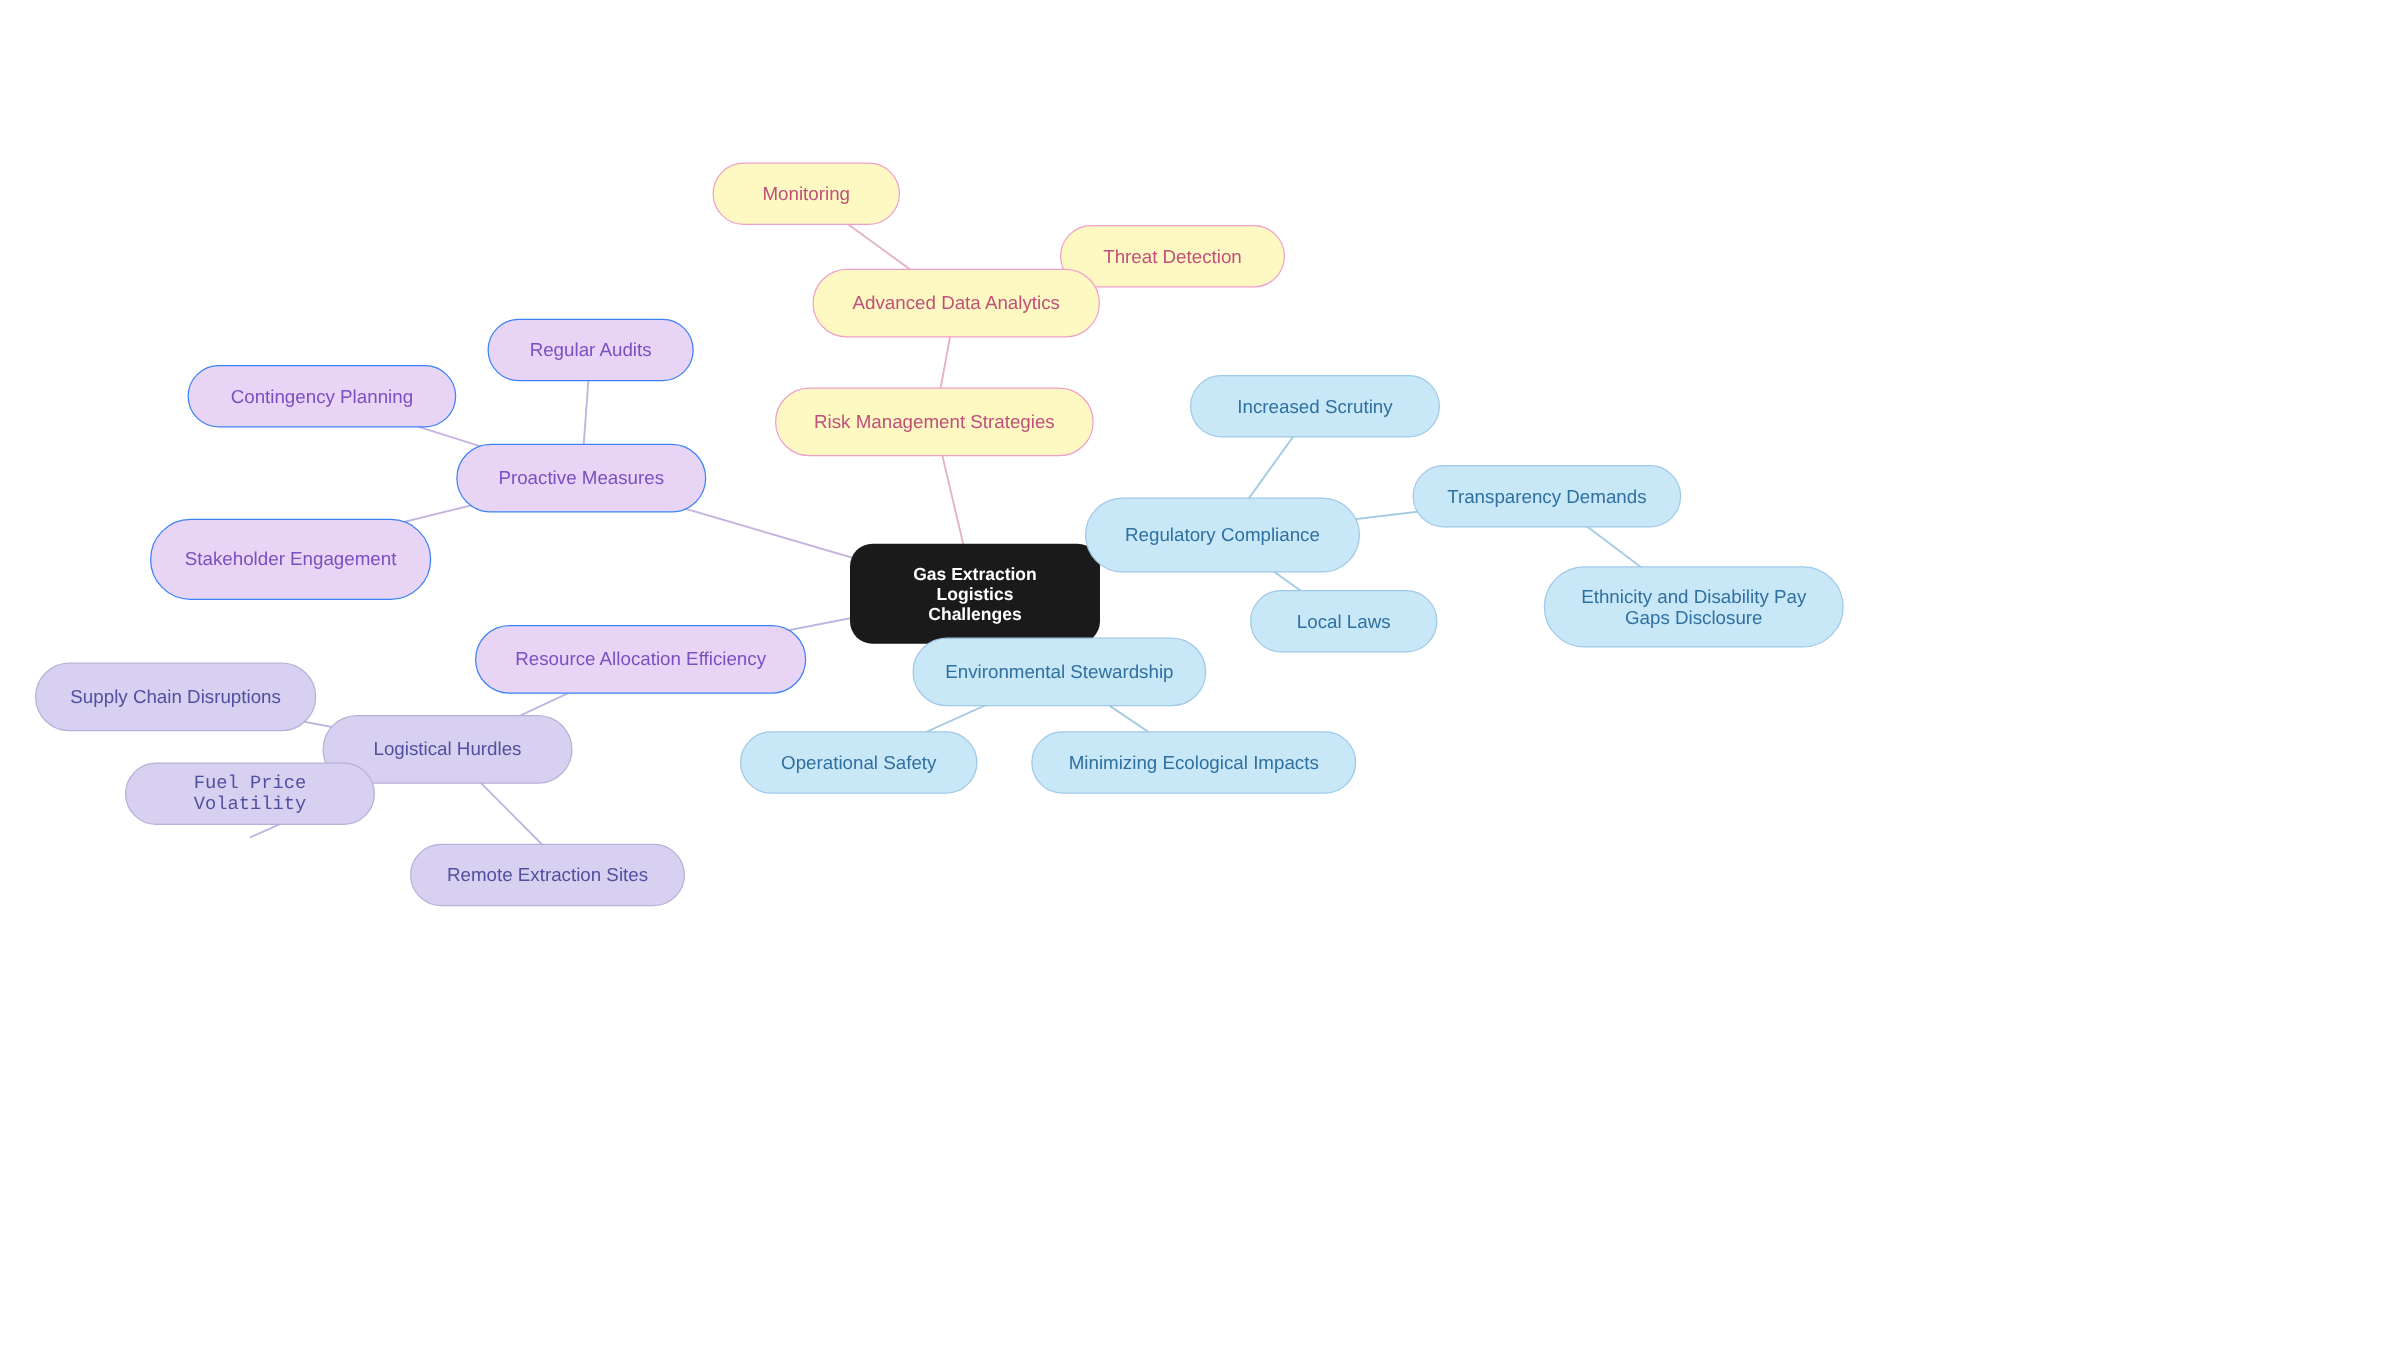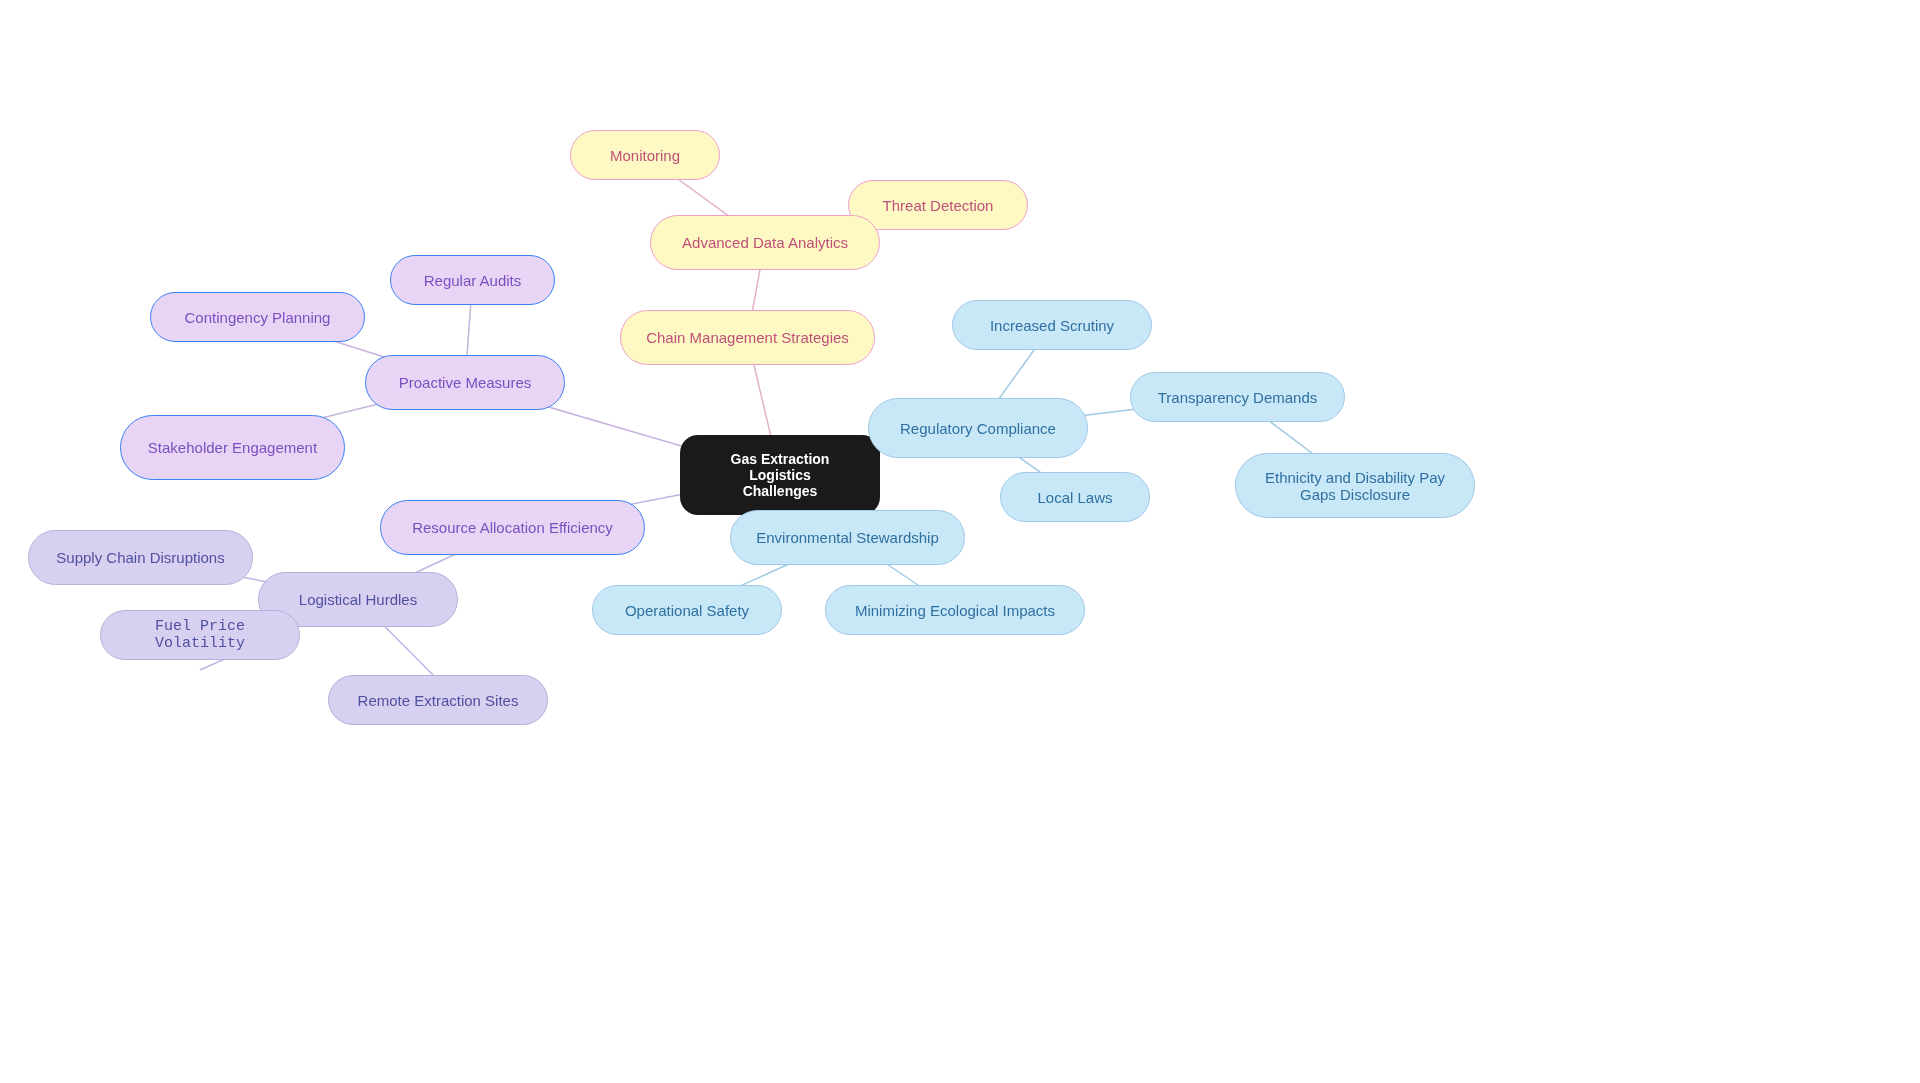--- a/index.html
+++ b/index.html
@@ -97,21 +97,21 @@
 <div class="node node-pink" style="left:570px; top:130px; width:150px; height:50px;">
   <span>Monitoring</span>
 </div>
 <div class="node node-pink" style="left:848px; top:170px; width:180px; height:50px;margin-top:10px;">
   <span>Threat Detection</span>
 </div>
 <div class="node node-pink" style="left:650px; top:215px; width:230px; height:55px;">
   <span>Advanced Data Analytics</span>
 </div>
 <div class="node node-pink" style="left:620px; top:310px; width:255px; height:55px;">
-  <span>Chain Management Strategies</span>
+  <span>Risk Management Strategies</span>
 </div>
 
 <div class="node node-purple" style="left:390px; top:255px; width:165px; height:50px;">
   <span>Regular Audits</span>
 </div>
 <div class="node node-purple" style="left:150px; top:292px; width:215px; height:50px;text-align:center;">
   <span>Contingency Planning</span>
 </div>
 <div class="node node-purple" style="left:365px; top:355px; width:200px; height:55px;">
   <span>Proactive Measures</span>

